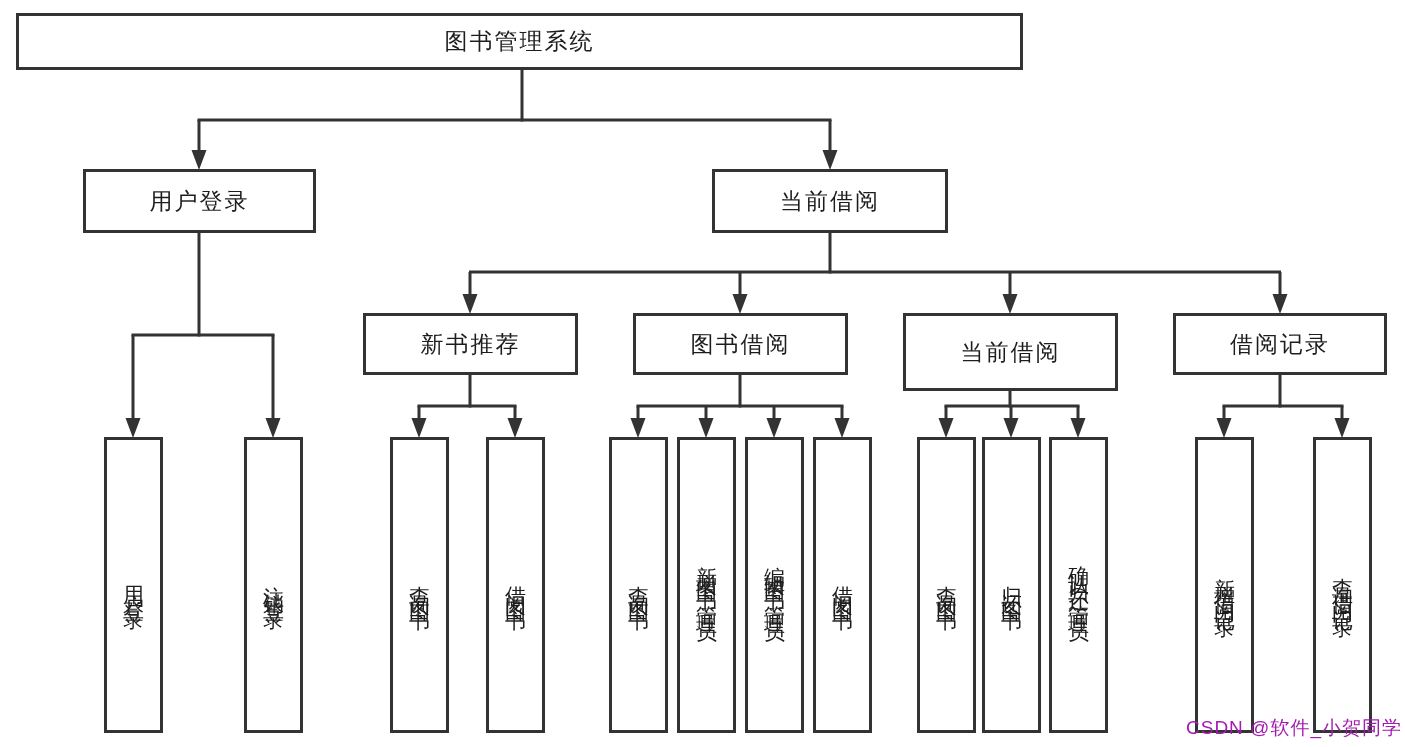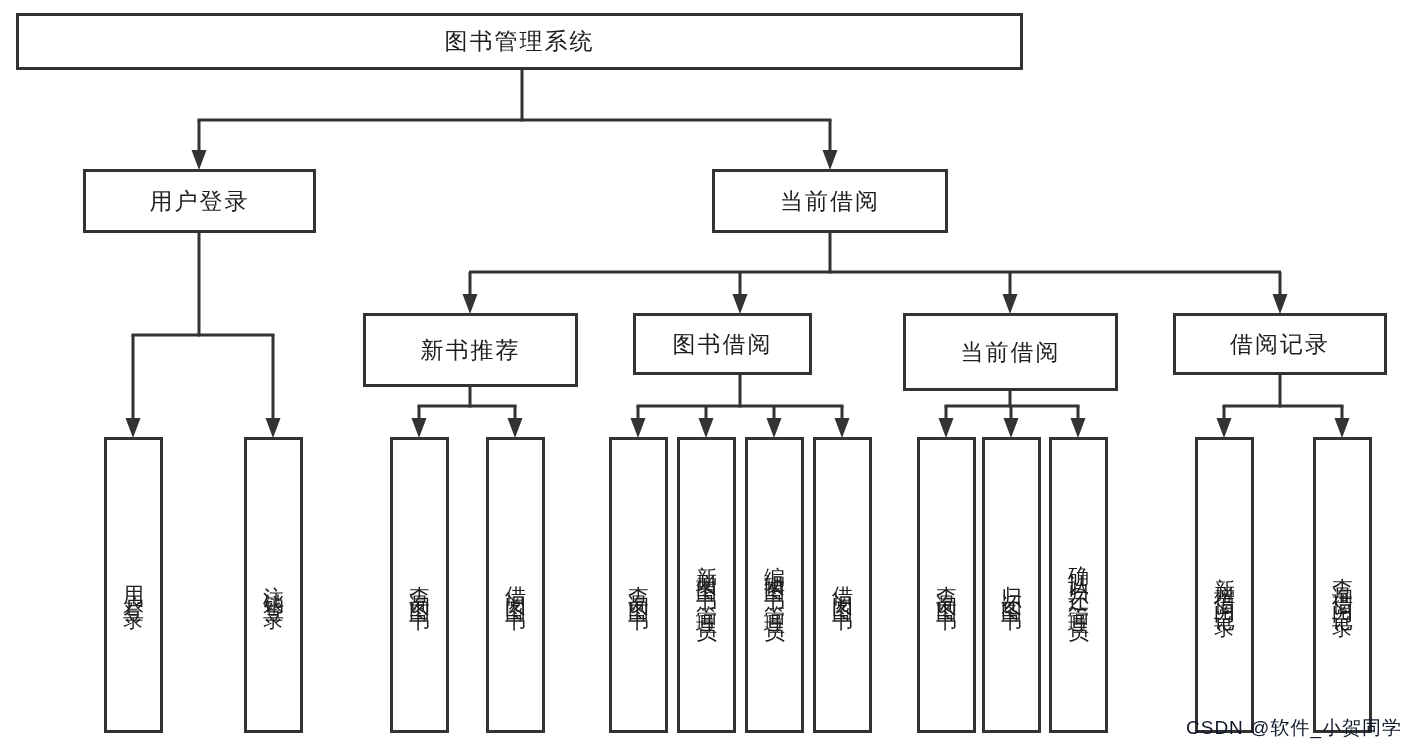--- a/index.html
+++ b/index.html
@@ -18,21 +18,21 @@
   }
   .box span{
     color:#1d1d1d;font-size:23px;letter-spacing:2px;white-space:nowrap;
   }
   .vbox span{
     writing-mode:vertical-rl;text-orientation:mixed;
     font-size:21px;letter-spacing:8px;line-height:1.05;white-space:nowrap;
   }
   .watermark{
     position:absolute;left:1186px;top:715px;z-index:6;
-    color:#0f172a;font-size:19px;letter-spacing:1px;white-space:nowrap;
+    color:#a21caf;font-size:19px;letter-spacing:1px;white-space:nowrap;
   }
 </style>
 </head>
 <body>
 
 <div class="canvas">
 
   <svg class="connectors" id="connector-svg" width="1405" height="747">
       <line x1="522" y1="69" x2="522" y2="121.5"></line>
       <line x1="197.5" y1="120" x2="831.5" y2="120"></line>
@@ -92,24 +92,24 @@
     <span>图书管理系统</span>
   </div>
 
   <div class="box" style="left:83px;top:169px;width:233px;height:64px">
     <span>用户登录</span>
   </div>
   <div class="box" style="left:712px;top:169px;width:236px;height:64px">
     <span>当前借阅</span>
   </div>
 
-  <div class="box" style="left:363px;top:313px;width:215px;height:74px">
+  <div class="box" style="left:363px;top:313px;width:215px;height:62px">
     <span>新书推荐</span>
   </div>
-  <div class="box" style="left:633px;top:313px;width:179px;height:62px">
+  <div class="box" style="left:633px;top:313px;width:215px;height:62px">
     <span>图书借阅</span>
   </div>
   <div class="box" style="left:903px;top:313px;width:215px;height:78px">
     <span>当前借阅</span>
   </div>
   <div class="box" style="left:1173px;top:313px;width:214px;height:62px">
     <span>借阅记录</span>
   </div>
 
   <div class="box vbox" style="left:104px;top:437px;width:59px;height:296px">

